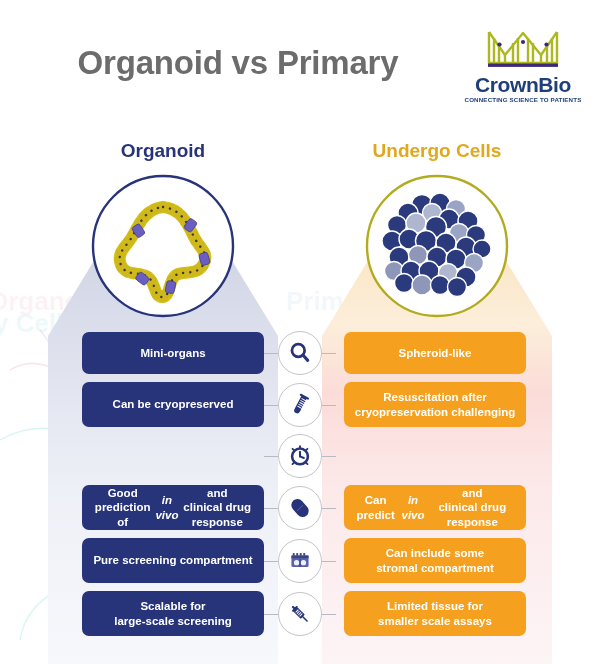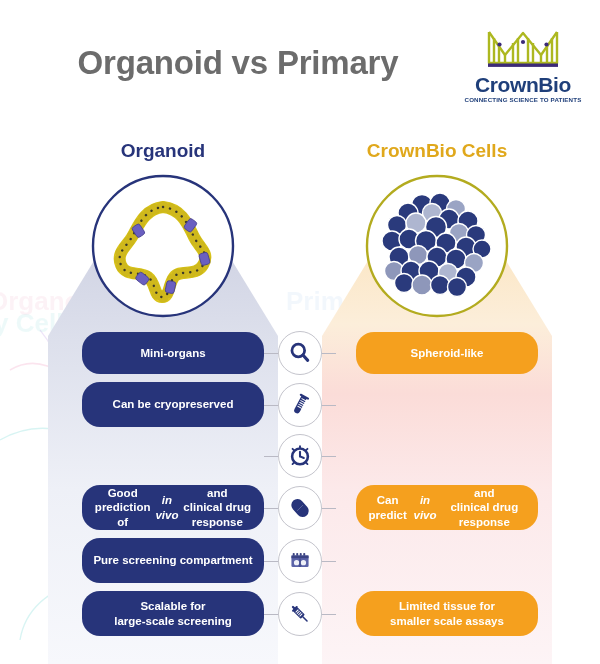--- a/index.html
+++ b/index.html
@@ -93,33 +93,33 @@
     position: relative;
     height: 42px;
     margin-bottom: 8px;
   }
   .row.tall { height: 45px; }
 
   .pill {
     position: absolute;
     top: 0;
     height: 100%;
-    border-radius: 18px;
+    border-radius: 7px;
     display: flex;
     align-items: center;
     justify-content: center;
     text-align: center;
     color: #ffffff;
     font-size: 11.5px;
     font-weight: 600;
     line-height: 1.24;
     padding: 0 8px;
   }
   .pill-left  { left: 82px;  width: 182px; background: #27347a; }
-  .pill-right { left: 356px; width: 182px; background: #f5a01e; }
+  .pill-right { left: 344px; width: 182px; background: #f5a01e; }
   .pill em { font-style: italic; }
 
   .connector {
     position: absolute;
     top: 50%;
     height: 1px;
     background: #b9b9c4;
   }
   .conn-left  { left: 264px; width: 18px; }
   .conn-right { left: 318px; width: 18px; }
@@ -198,21 +198,21 @@
         <stop offset="22%" stop-color="#fceeda"></stop>
         <stop offset="38%" stop-color="#fbdcd8"></stop>
         <stop offset="60%" stop-color="#fce9ea"></stop>
         <stop offset="100%" stop-color="#fdf4f6"></stop>
       </linearGradient>
     </defs>
     <path d="M66 0 L164 0 L230 108 L230 436 L0 436 L0 108 Z" fill="url(#gradRight)"></path>
   </svg>
 
   <div class="col-heading heading-left">Organoid</div>
-  <div class="col-heading heading-right">CrownBio Cells</div>
+  <div class="col-heading heading-right">Undergo Cells</div>
 
   <div class="circle-wrap circle-left">
     <svg viewBox="0 0 146 146" width="146" height="146">
       <circle cx="73" cy="73" r="70" fill="#ffffff" stroke="#27347a" stroke-width="2.4"></circle>
       <g>
         <path id="orgPath" d="M73 34 C92 36 98 52 104 64 C110 76 120 80 113 92
                                C106 104 90 96 84 104 C78 112 80 124 72 124
                                C64 124 66 110 58 104 C50 98 36 104 31 92
                                C26 80 36 74 42 64 C48 54 54 36 73 34 Z" fill="none" stroke="#d9c41a" stroke-width="12" stroke-linecap="round"></path>
         <path d="M73 34 C92 36 98 52 104 64 C110 76 120 80 113 92
@@ -305,20 +305,21 @@
               <line x1="12.4" y1="6.5" x2="17.5" y2="6.5"></line>
               <line x1="12.4" y1="9" x2="17.5" y2="9"></line>
               <line x1="12.4" y1="11.5" x2="17.5" y2="11.5"></line>
               <line x1="12.4" y1="14" x2="17.5" y2="14"></line>
               <line x1="12.4" y1="16.5" x2="17.5" y2="16.5"></line>
             </g>
           </g>
         </svg>
       </div>
       <div class="connector conn-right"></div>
+      <div class="pill pill-right">Resuscitation after<br>cryopreservation challenging</div>
     </div>
 
     <div class="row">
       <div class="connector conn-left"></div>
       <div class="icon-badge">
         <svg viewBox="0 0 28 28" width="24" height="24">
           <circle cx="14" cy="14.5" r="9.2" fill="none" stroke="#27347a" stroke-width="3"></circle>
           <line x1="14" y1="14.5" x2="14" y2="9" stroke="#27347a" stroke-width="2.4" stroke-linecap="round"></line>
           <line x1="14" y1="14.5" x2="18.4" y2="16.4" stroke="#27347a" stroke-width="2.4" stroke-linecap="round"></line>
           <g stroke="#27347a" stroke-width="2.2" stroke-linecap="round">
@@ -361,20 +362,21 @@
             <rect x="9.6" y="4.6" width="2.3" height="3.4" rx="0.9"></rect>
             <rect x="13.7" y="4.6" width="2.3" height="3.4" rx="0.9"></rect>
             <rect x="17.8" y="4.6" width="2.3" height="3.4" rx="0.9"></rect>
           </g>
           <circle cx="10" cy="16" r="3.1" fill="#eef0f8"></circle>
           <circle cx="18" cy="16" r="3.1" fill="#eef0f8"></circle>
           <line x1="14" y1="11" x2="14" y2="21" stroke="#3a4383" stroke-width="1.3"></line>
         </svg>
       </div>
       <div class="connector conn-right"></div>
+      <div class="pill pill-right">Can include some<br>stromal compartment</div>
     </div>
 
     <div class="row tall">
       <div class="pill pill-left">Scalable for<br>large-scale screening</div>
       <div class="connector conn-left"></div>
       <div class="icon-badge">
         <svg viewBox="0 0 28 28" width="24" height="24">
           <g transform="rotate(-45 14 14)" stroke="#27347a" fill="#27347a">
             <line x1="14" y1="2.4" x2="14" y2="5.6" stroke-width="2.6" stroke-linecap="round"></line>
             <line x1="11" y1="5.6" x2="17" y2="5.6" stroke-width="2.4" stroke-linecap="round"></line>

